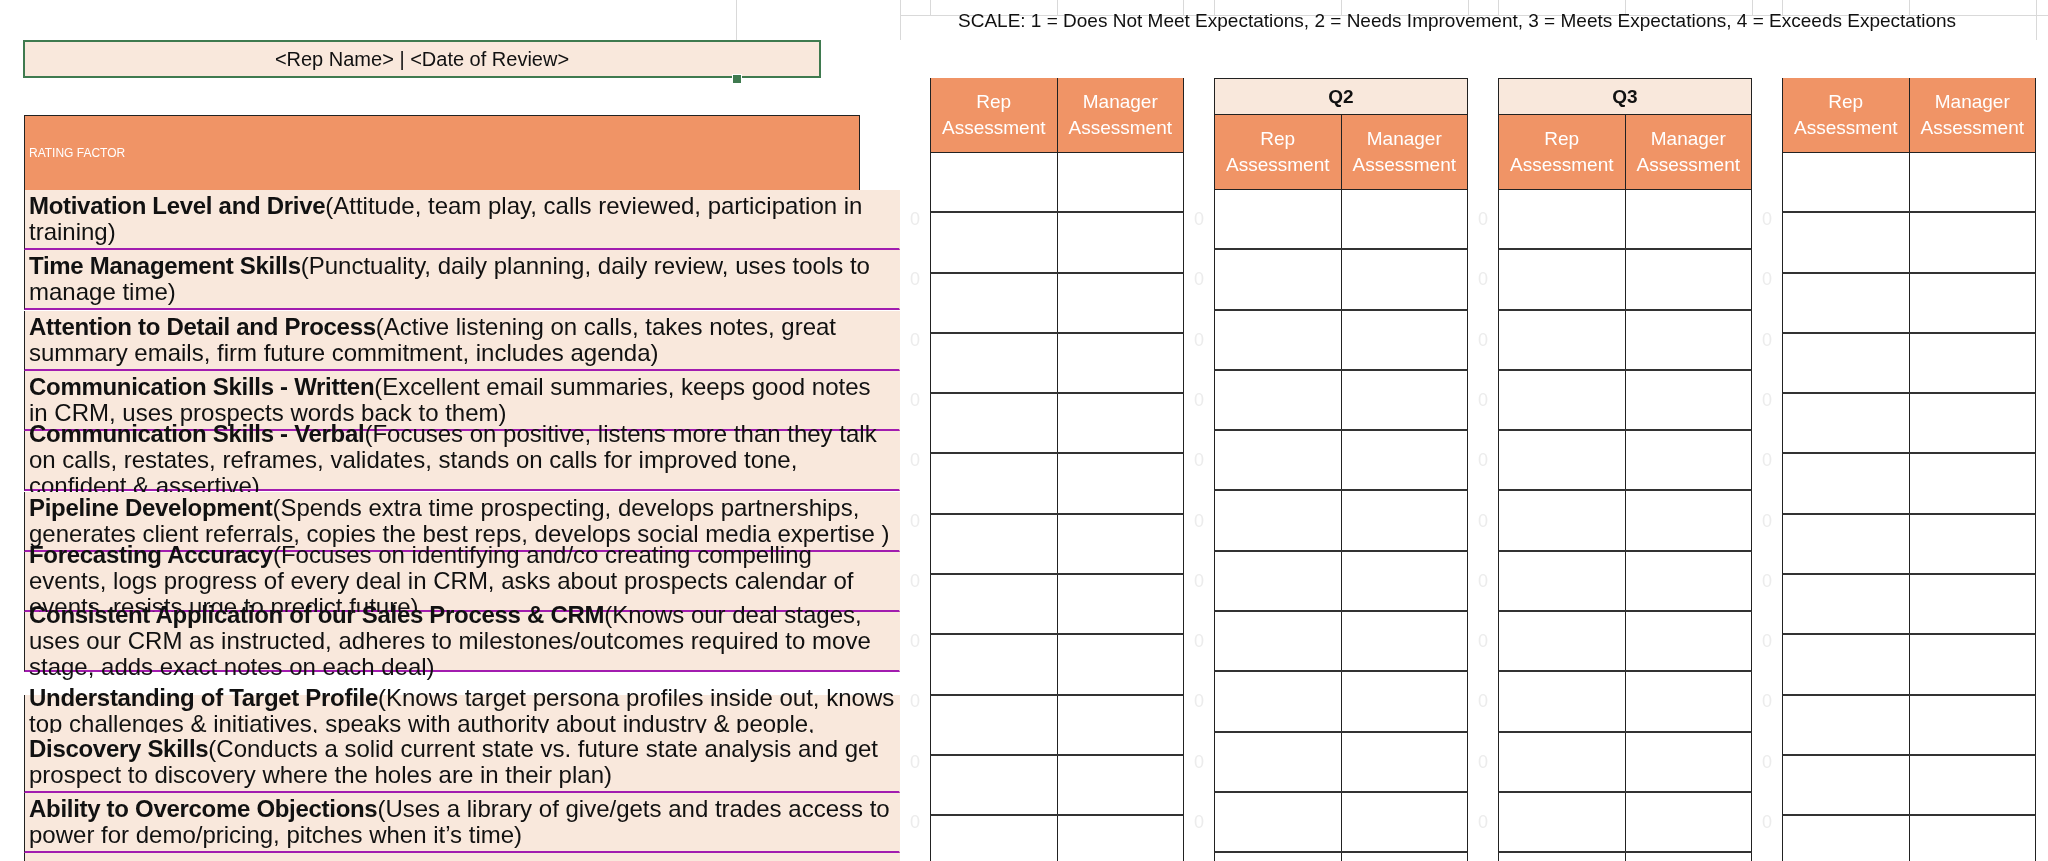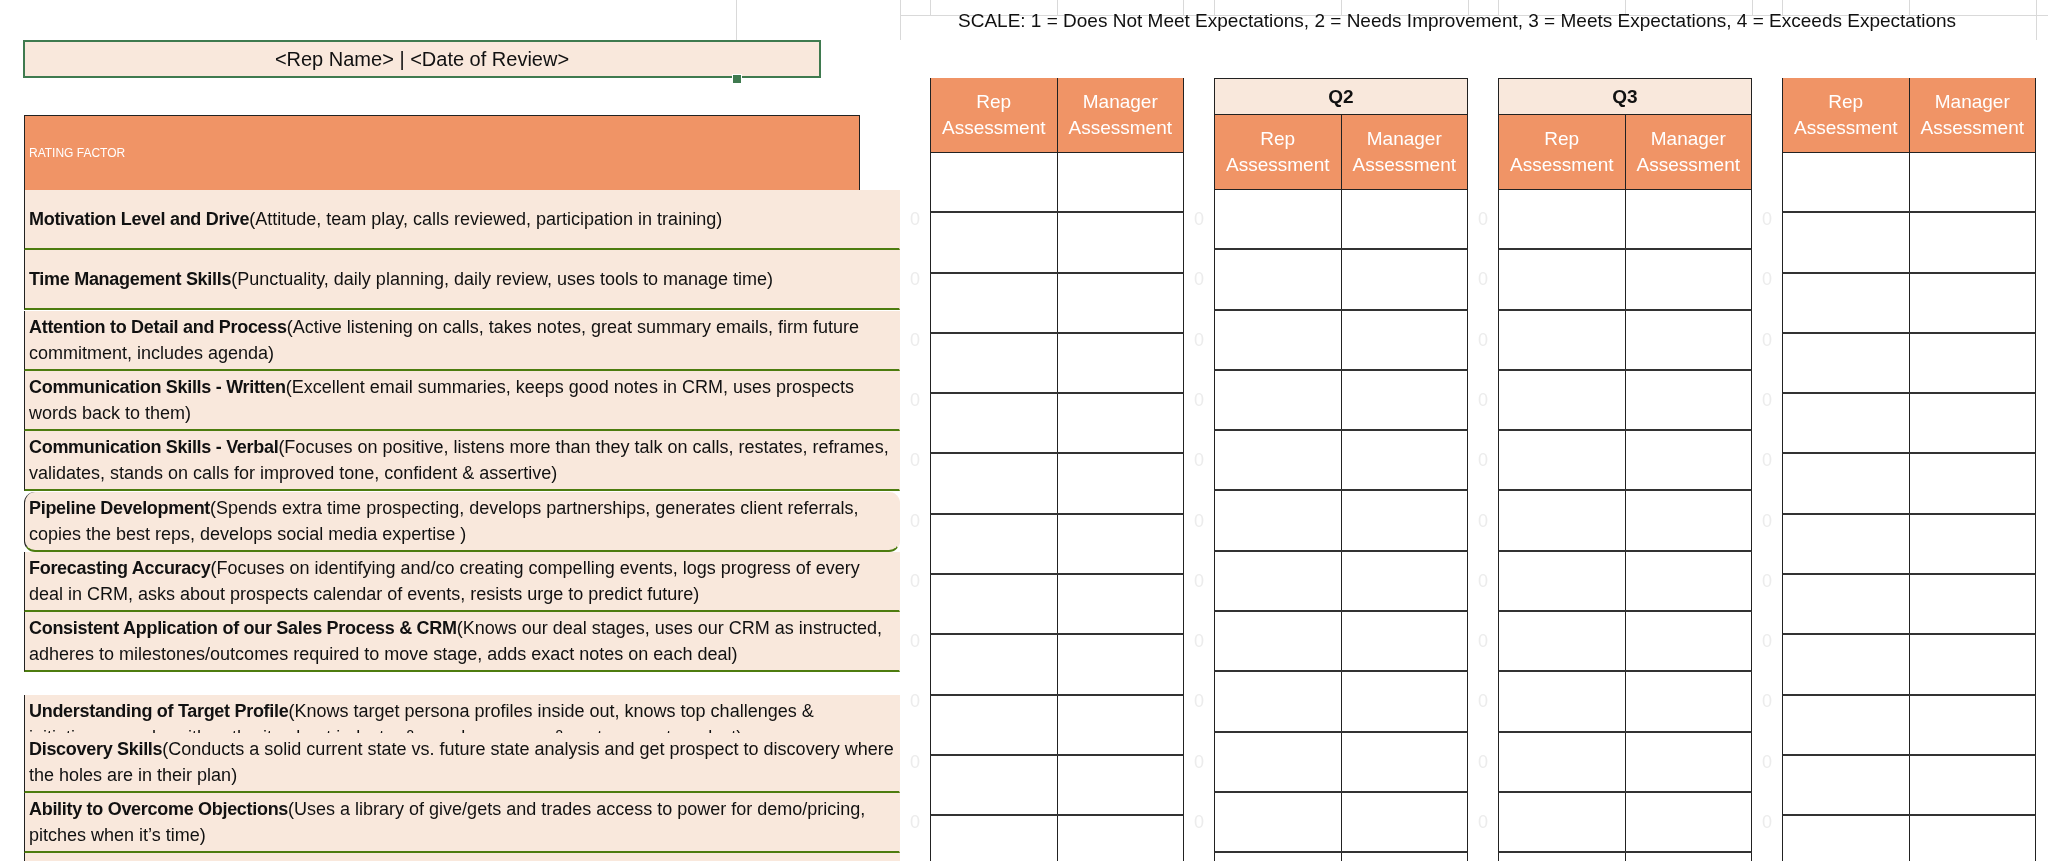--- a/index.html
+++ b/index.html
@@ -3,21 +3,21 @@
 <meta charset="utf-8">
 <style>
   html,body{margin:0;padding:0;background:#ffffff;}
   body{width:2048px;height:861px;position:relative;overflow:hidden;font-family:"Liberation Sans",sans-serif;color:#111;}
   .gridline-v{position:absolute;width:1px;background:#d9d9d9;}
   .gridline-h{position:absolute;height:1px;background:#d9d9d9;}
   .title-box{position:absolute;left:23px;top:40px;width:798px;height:38px;background:#f9e8dc;border:2px solid #3f7a4f;box-sizing:border-box;display:flex;align-items:center;justify-content:center;font-size:20px;}
   .title-handle{position:absolute;left:732px;top:74px;width:8px;height:8px;background:#3f7a4f;border:1px solid #fff;}
   .scale-text{position:absolute;left:934px;top:10px;font-size:19px;white-space:nowrap;margin-left:24px;}
   .factor-header{position:absolute;left:24px;top:115px;width:836px;height:76px;background:#f09466;border:1.5px solid #222;box-sizing:border-box;color:#fff;font-size:12px;display:flex;align-items:center;padding-left:4px;}
-  .factor-row{position:absolute;left:24px;width:876px;height:60px;background:#f9e8dc;border-left:1.5px solid #222;border-right:1px solid #f9e8dc;border-bottom:2px solid #4d7c0f;box-sizing:border-box;font-size:18px;line-height:26px;padding:20px 4px;display:flex;align-items:center;}
+  .factor-row{position:absolute;left:24px;width:876px;height:60px;background:#f9e8dc;border-left:1.5px solid #222;border-right:1px solid #f9e8dc;border-bottom:2px solid #a21caf;box-sizing:border-box;font-size:24px;line-height:26px;padding:20px 4px;display:flex;align-items:center;}
   .factor-row .txt{display:block;}
   .factor-row b{font-weight:bold;letter-spacing:-0.3px;}
   .zero{position:absolute;width:30px;text-align:center;color:#ececec;font-size:18px;}
   .q-block{position:absolute;top:78px;width:254px;}
   .q-title{height:37px;background:#f9e8dc;border:1.5px solid #222;box-sizing:border-box;display:flex;align-items:center;justify-content:center;font-size:19px;font-weight:bold;}
   .q-sub{display:flex;height:75px;background:#f09466;border:1.5px solid #222;border-top:none;box-sizing:border-box;}
   .q-sub div{flex:1;color:#fff;font-size:19px;text-align:center;display:flex;align-items:center;justify-content:center;line-height:26px;}
   .q-sub div:first-child{border-right:1.5px solid #222;}
   .q-row{display:flex;height:60.3px;border-left:1.5px solid #222;border-right:1.5px solid #222;border-bottom:2px solid #333;box-sizing:border-box;background:#fff;}
   .q-row .cell{flex:1;}
@@ -62,21 +62,21 @@
     </div>
     <div class="factor-row" style="top: 310.6px;">
       <span class="txt"><b>Attention to Detail and Process</b><span>(Active listening on calls, takes notes, great summary emails, firm future commitment, includes agenda)</span></span>
     </div>
     <div class="factor-row" style="top: 370.9px;">
       <span class="txt"><b>Communication Skills - Written</b><span>(Excellent email summaries, keeps good notes in CRM, uses prospects words back to them)</span></span>
     </div>
     <div class="factor-row" style="top: 431.2px; justify-content: flex-end;">
       <span class="txt"><b>Communication Skills - Verbal</b><span>(Focuses on positive, listens more than they talk on calls, restates, reframes, validates, stands on calls for improved tone, confident &amp; assertive)</span></span>
     </div>
-    <div class="factor-row" style="top: 491.5px; border-radius: 11px;">
+    <div class="factor-row" style="top: 491.5px;">
       <span class="txt"><b>Pipeline Development</b><span>(Spends extra time prospecting, develops partnerships, generates client referrals, copies the best reps, develops social media expertise )</span></span>
     </div>
     <div class="factor-row" style="top: 551.8px;">
       <span class="txt"><b>Forecasting Accuracy</b><span>(Focuses on identifying and/co creating compelling events, logs progress of every deal in CRM, asks about prospects calendar of events, resists urge to predict future)</span></span>
     </div>
     <div class="factor-row" style="top: 612.1px;">
       <span class="txt"><b>Consistent Application of our Sales Process &amp; CRM</b><span>(Knows our deal stages, uses our CRM as instructed, adheres to milestones/outcomes required to move stage, adds exact notes on each deal)</span></span>
     </div>
     <div class="factor-row" style="top: 695px;">
       <span class="txt"><b>Understanding of Target Profile</b><span>(Knows target persona profiles inside out, knows top challenges &amp; initiatives, speaks with authority about industry &amp; people, process &amp; systems, not product)</span></span>

